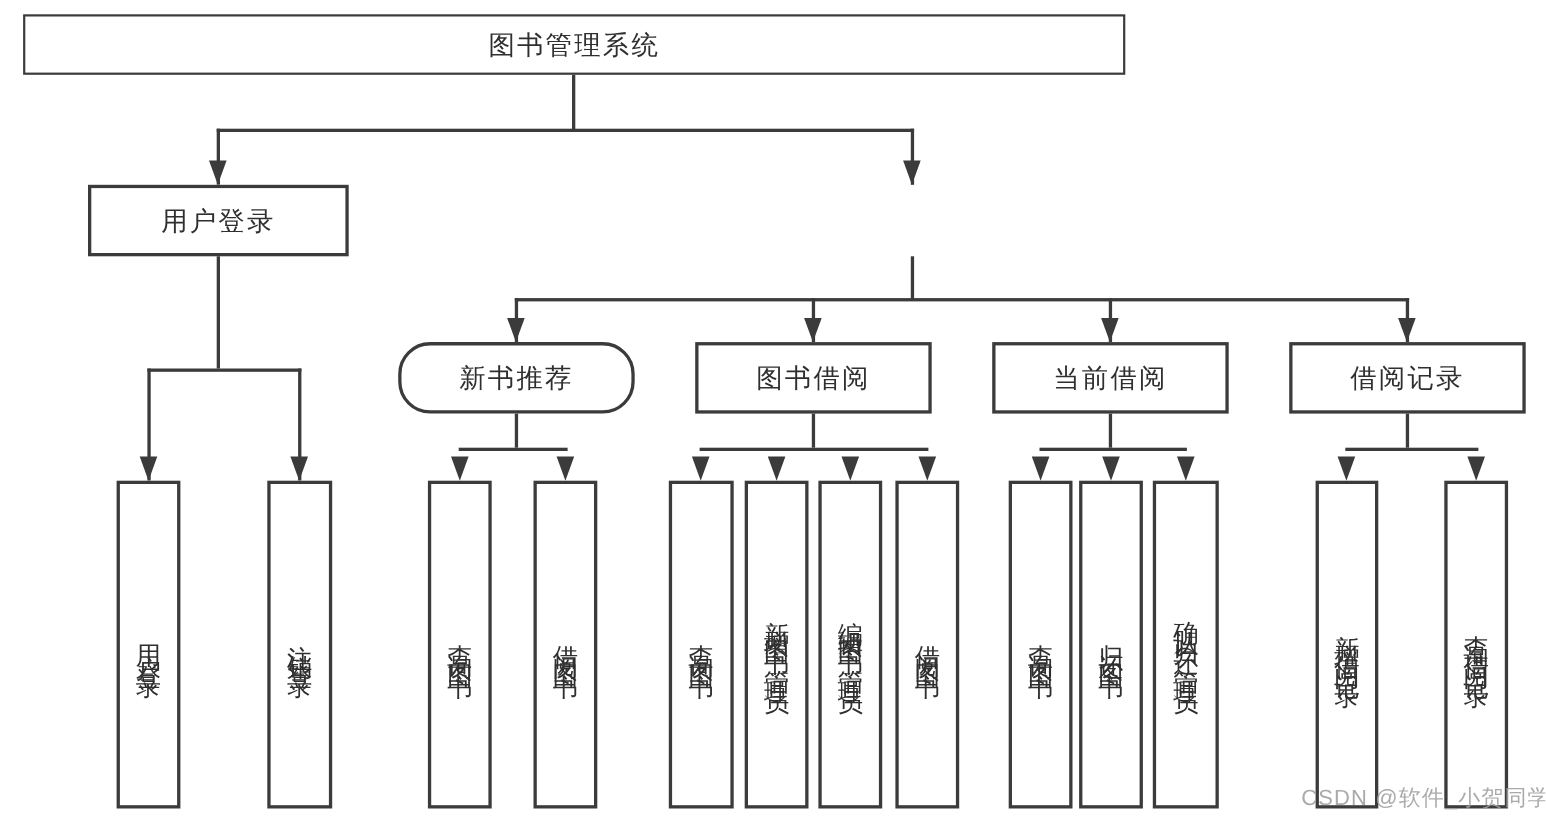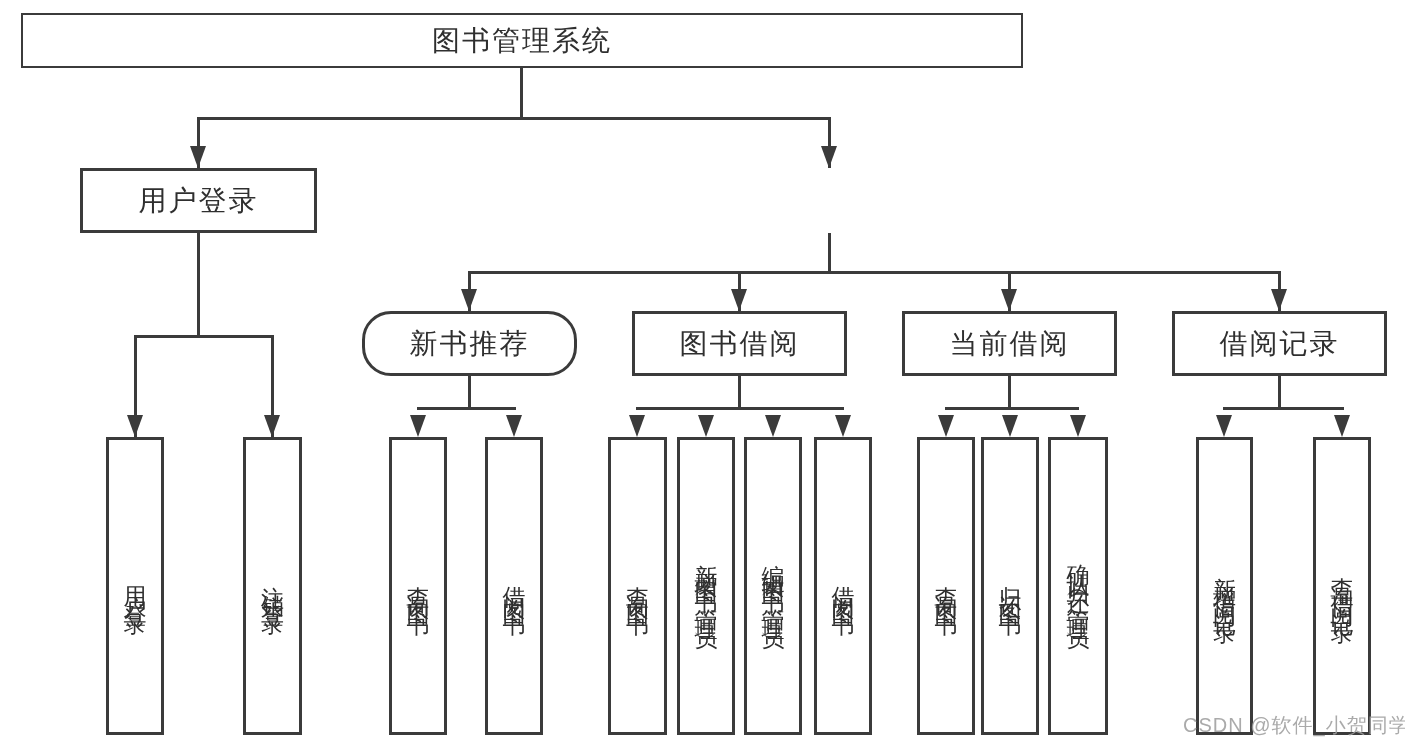--- a/index.html
+++ b/index.html
@@ -12,21 +12,21 @@
     overflow: hidden;
   }
   .box {
     position: absolute;
     box-sizing: border-box;
     background: #ffffff;
     border: 3px solid #3b3b3b;
     display: flex;
     align-items: center;
     justify-content: center;
-    font-size: 28px;
+    font-size: 24px;
     letter-spacing: 2px;
     color: #2f2f2f;
     white-space: nowrap;
   }
   .thin { border-width: 2px; }
   .vbox {
     writing-mode: vertical-rl;
     text-orientation: mixed;
     font-size: 23px;
     letter-spacing: 9px;

